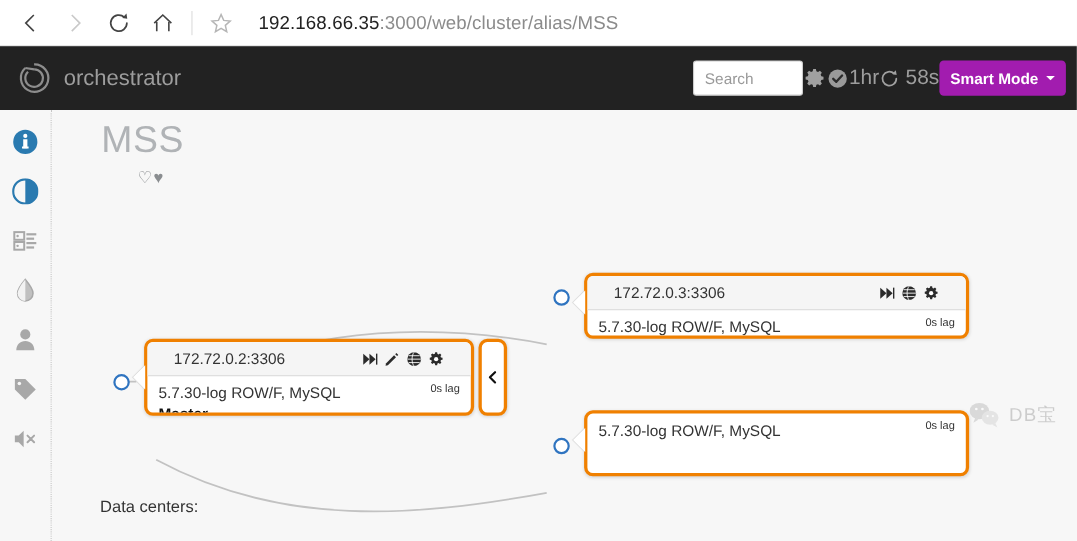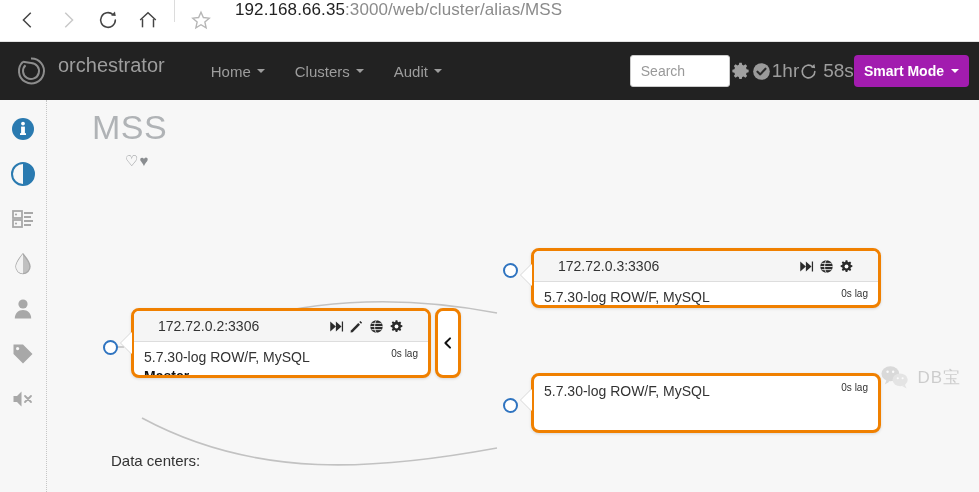--- a/index.html
+++ b/index.html
@@ -11,21 +11,21 @@
     font-family: "Liberation Sans", sans-serif;
     overflow: hidden;
     position: relative;
   }
 
   
   .browser-bar {
     height: 42px;
     background: #ffffff;
     display: flex;
-    align-items: flex-start;
+    align-items: center;
     padding: 0 8px;
     box-sizing: border-box;
     border-bottom: 1px solid #e3e3e3;
   }
   .nav-btn {
     width: 40px; height: 40px;
     display: flex; align-items: center; justify-content: center;
     color: #444;
   }
   .nav-btn.disabled { color: #c9c9c9; }
@@ -44,21 +44,21 @@
   
   .navbar {
     height: 58px;
     background: #222222;
     display: flex;
     align-items: center;
     padding: 0 10px 0 14px;
     box-sizing: border-box;
   }
   .brand {
-    display: flex; gap: 10px;
+    display: flex; align-items: center; gap: 10px;
     color: #9d9d9d;
     font-size: 20px;
   }
   .brand-logo { display:block; }
   .nav-links {
     display: flex; align-items: center;
     margin-left: 46px;
     gap: 30px;
   }
   .nav-link {
@@ -217,21 +217,21 @@
     position: absolute;
     width: 15px; height: 15px;
     border-radius: 50%;
     background: #ffffff;
     border: 2px solid #2f74c0;
     box-sizing: border-box;
   }
 
   .datacenters {
     position: absolute;
-    left: 64px; top: 352px;
+    left: 44px; top: 352px;
     font-size: 15px;
     color: #333;
   }
 
   
   .watermark {
     position: absolute;
     right: 18px; bottom: 18px;
     display: flex; align-items: center; gap: 7px;
     opacity: 0.45;
@@ -283,34 +283,20 @@
 <div class="navbar">
   <div class="brand">
     <svg class="brand-logo" width="34" height="34" viewBox="0 0 34 34">
       <path d="M17 4.5 A12.5 12.5 0 1 1 9 7.8" fill="none" stroke="#8d8d8d" stroke-width="2"></path>
       <path d="M17 9 A8 8 0 1 1 11.5 11.2" fill="none" stroke="#8d8d8d" stroke-width="2"></path>
       <path d="M9 7.8 L17 9" fill="none" stroke="#8d8d8d" stroke-width="2"></path>
     </svg>
     <span>orchestrator</span>
   </div>
 
-  <div class="nav-links">
-    <div class="nav-link">
-      <span>Home</span>
-      <span class="caret"></span>
-    </div>
-    <div class="nav-link">
-      <span>Clusters</span>
-      <span class="caret"></span>
-    </div>
-    <div class="nav-link">
-      <span>Audit</span>
-      <span class="caret"></span>
-    </div>
-  </div>
 
   <div class="nav-right">
     <input class="search-box" type="text" placeholder="Search" style="">
 
     <span class="nav-icon">
       <svg width="21" height="21" viewBox="0 0 24 24" fill="currentColor">
         <path d="M12 8.2a3.8 3.8 0 1 0 0 7.6 3.8 3.8 0 0 0 0-7.6zm0 5.9a2.1 2.1 0 1 1 0-4.2 2.1 2.1 0 0 1 0 4.2z"></path>
         <path d="M13.4 2h-2.8l-.5 2.3-1.7.7-2-1.3-2 2 1.3 2-.7 1.7L2.7 10v2.8l2.3.5.7 1.7-1.3 2 2 2 2-1.3 1.7.7.5 2.3h2.8l.5-2.3 1.7-.7 2 1.3 2-2-1.3-2 .7-1.7 2.3-.5V10l-2.3-.5-.7-1.7 1.3-2-2-2-2 1.3-1.7-.7z"></path>
       </svg>
     </span>

